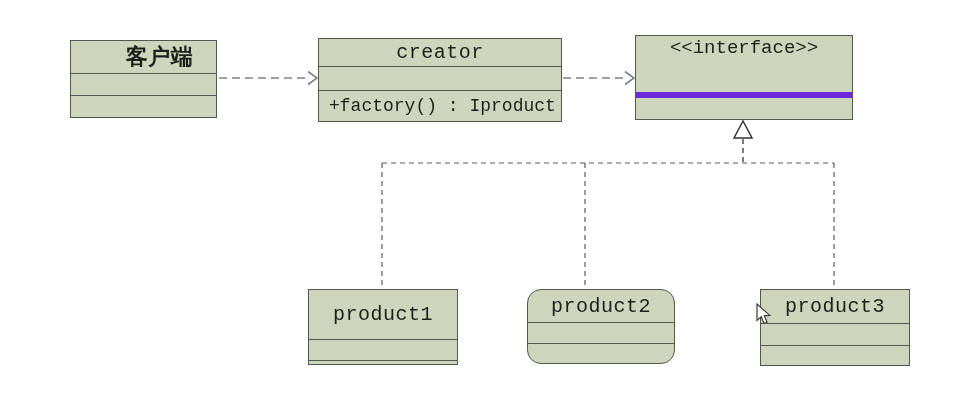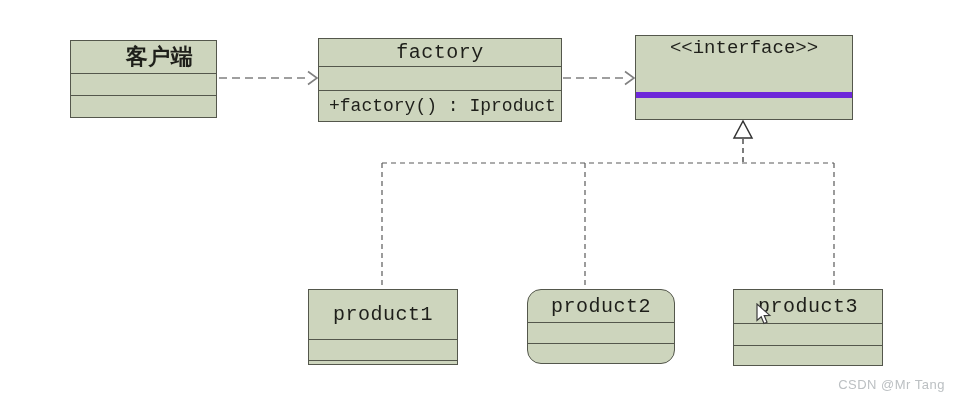--- a/index.html
+++ b/index.html
@@ -83,21 +83,21 @@
     <line x1="834" y1="163" x2="834" y2="289" stroke="#5a5a5a" stroke-width="1.2" stroke-dasharray="5,4"></line>
   </svg>
 
   <div class="uml-class" style="left:70px;top:40px;width:147px;height:78px;">
     <div class="title cjk" style="height:33px;">客户端</div>
     <div class="comp" style="height:22px;"></div>
     <div class="comp last"></div>
   </div>
 
   <div class="uml-class" style="left:318px;top:38px;width:244px;height:84px;">
-    <div class="title" style="height:28px;">factory</div>
+    <div class="title" style="height:28px;">creator</div>
     <div class="comp" style="height:24px;"></div>
     <div class="comp last method-row">+factory() : Iproduct</div>
   </div>
 
   <div class="uml-class" style="left:635px;top:35px;width:218px;height:85px;">
     <div class="stereo-header" style="height:62px;">
       <span>&lt;&lt;interface&gt;&gt;</span>
     </div>
     <div class="comp last"></div>
   </div>
@@ -107,25 +107,24 @@
     <div class="comp" style="height:21px;"></div>
     <div class="comp last"></div>
   </div>
 
   <div class="uml-class" style="left:527px;top:289px;width:148px;height:75px;border-radius:14px;">
     <div class="title" style="height:33px;">product2</div>
     <div class="comp" style="height:21px;"></div>
     <div class="comp last"></div>
   </div>
 
-  <div class="uml-class" style="left:733px;top:289px;width:150px;height:77px;">
+  <div class="uml-class" style="left:760px;top:289px;width:150px;height:77px;">
     <div class="title" style="height:34px;">product3</div>
     <div class="comp" style="height:22px;"></div>
     <div class="comp last"></div>
   </div>
 
   <svg class="cursor" width="17" height="23" viewBox="0 0 17 23">
     <path d="M1,1 L1,17.5 L5.2,13.8 L8,20.5 L11,19.2 L8.2,12.6 L13.8,12.4 Z" fill="#ffffff" stroke="#3a3a3a" stroke-width="1.2"></path>
   </svg>
 
-  <div class="watermark">CSDN @Mr Tang</div>
 
 </div>
 
 </body></html>

